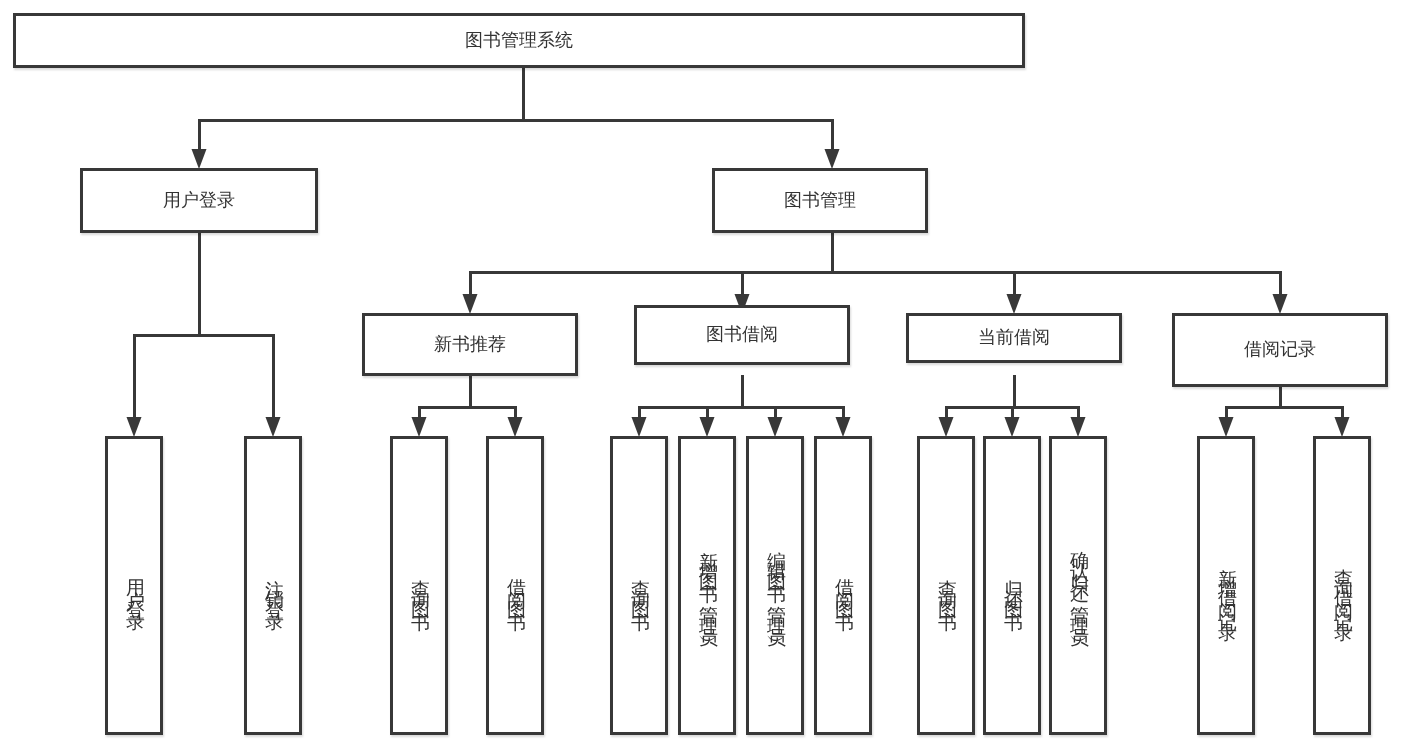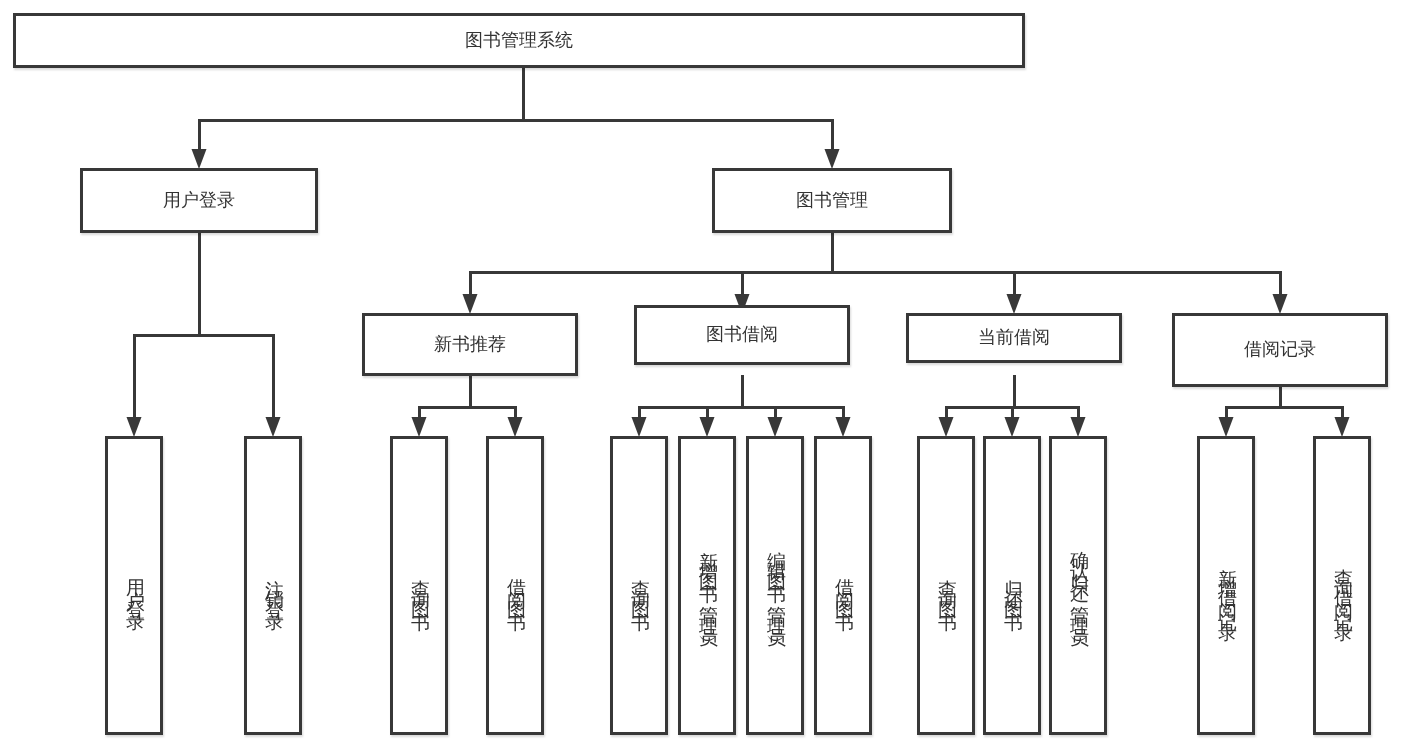--- a/index.html
+++ b/index.html
@@ -102,21 +102,21 @@
       <line x1="1342" y1="407" x2="1342" y2="422" stroke="#383838" stroke-width="3" shape-rendering="crispEdges"></line>
       <polygon points="1334.5,417 1349.5,417 1342,437" fill="#383838"></polygon>
     </svg>
   <div id="nodes">
       <div class="node" style="left: 13px; top: 13px; width: 1012px; height: 55px;">
         <span class="lbl">图书管理系统</span>
       </div>
       <div class="node" style="left: 80px; top: 168px; width: 238px; height: 65px;">
         <span class="lbl">用户登录</span>
       </div>
-      <div class="node" style="left: 712px; top: 168px; width: 240px; height: 65px;">
+      <div class="node" style="left: 712px; top: 168px; width: 216px; height: 65px;">
         <span class="lbl">图书管理</span>
       </div>
       <div class="node" style="left: 362px; top: 313px; width: 216px; height: 63px;">
         <span class="lbl">新书推荐</span>
       </div>
       <div class="node" style="left: 634px; top: 305px; width: 216px; height: 60px;">
         <span class="lbl">图书借阅</span>
       </div>
       <div class="node" style="left: 906px; top: 313px; width: 216px; height: 50px;">
         <span class="lbl">当前借阅</span>

